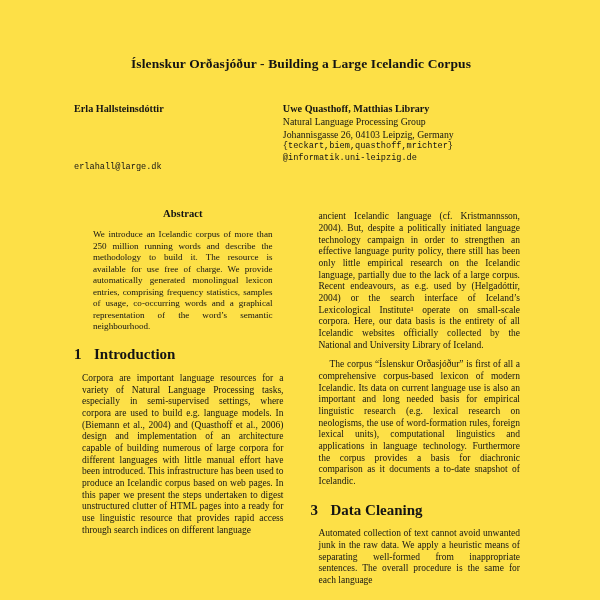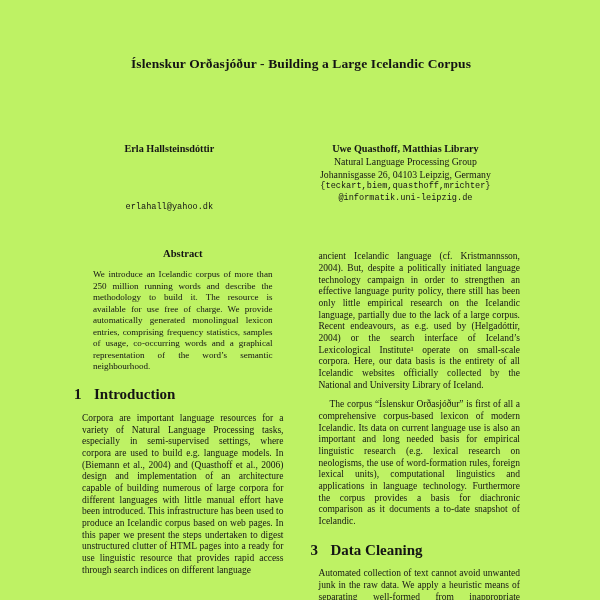--- a/index.html
+++ b/index.html
@@ -7,35 +7,35 @@
   body {
     width: 600px; height: 600px;
     font-family: "Liberation Serif", serif;
     color: #141414;
     overflow: hidden;
   }
   .page {
     width: 600px; height: 600px;
     padding: 56px 72px 0 74px;
     overflow: hidden;
-    background: #bef264;
+    background: #fde047;
   }
   .title {
     font-size: 13.5px;
     font-weight: bold;
     text-align: center;
     letter-spacing: 0.1px;
     margin-bottom: 30px;
   }
   .authors {
     display: flex;
     justify-content: space-between;
     margin-bottom: 30px;
   }
-  .author-block { text-align: center; font-size: 9.8px; line-height: 1.3; margin-top: 40px; }
+  .author-block { text-align: left; font-size: 9.8px; line-height: 1.3; }
   .author-left  { width: 42%; }
   .author-right { width: 54%; }
   .author-name { font-weight: bold; font-size: 10.2px; line-height: 1.35; }
   .aff-line { font-size: 9.8px; line-height: 1.3; }
   .mono {
     font-family: "Liberation Mono", "DejaVu Sans Mono", monospace;
     font-size: 8.6px;
     line-height: 1.35;
     white-space: nowrap;
   }
@@ -73,21 +73,21 @@
 </head>
 <body>
 
 <div class="page">
 
   <h1 class="title">Íslenskur Orðasjóður  - Building a Large Icelandic Corpus</h1>
 
   <div class="authors">
     <div class="author-block author-left">
       <div class="author-name">Erla Hallsteinsdóttir</div>
-      <div class="mono">erlahall@yahoo.dk</div>
+      <div class="mono">erlahall@large.dk</div>
     </div>
     <div class="author-block author-right">
       <div class="author-name">Uwe Quasthoff, Matthias Library</div>
       <div class="aff-line">Natural Language Processing Group</div>
       <div class="aff-line">Johannisgasse 26, 04103 Leipzig, Germany</div>
       <div class="mono">{teckart,biem,quasthoff,mrichter}</div>
       <div class="mono">@informatik.uni-leipzig.de</div>
     </div>
   </div>
 

